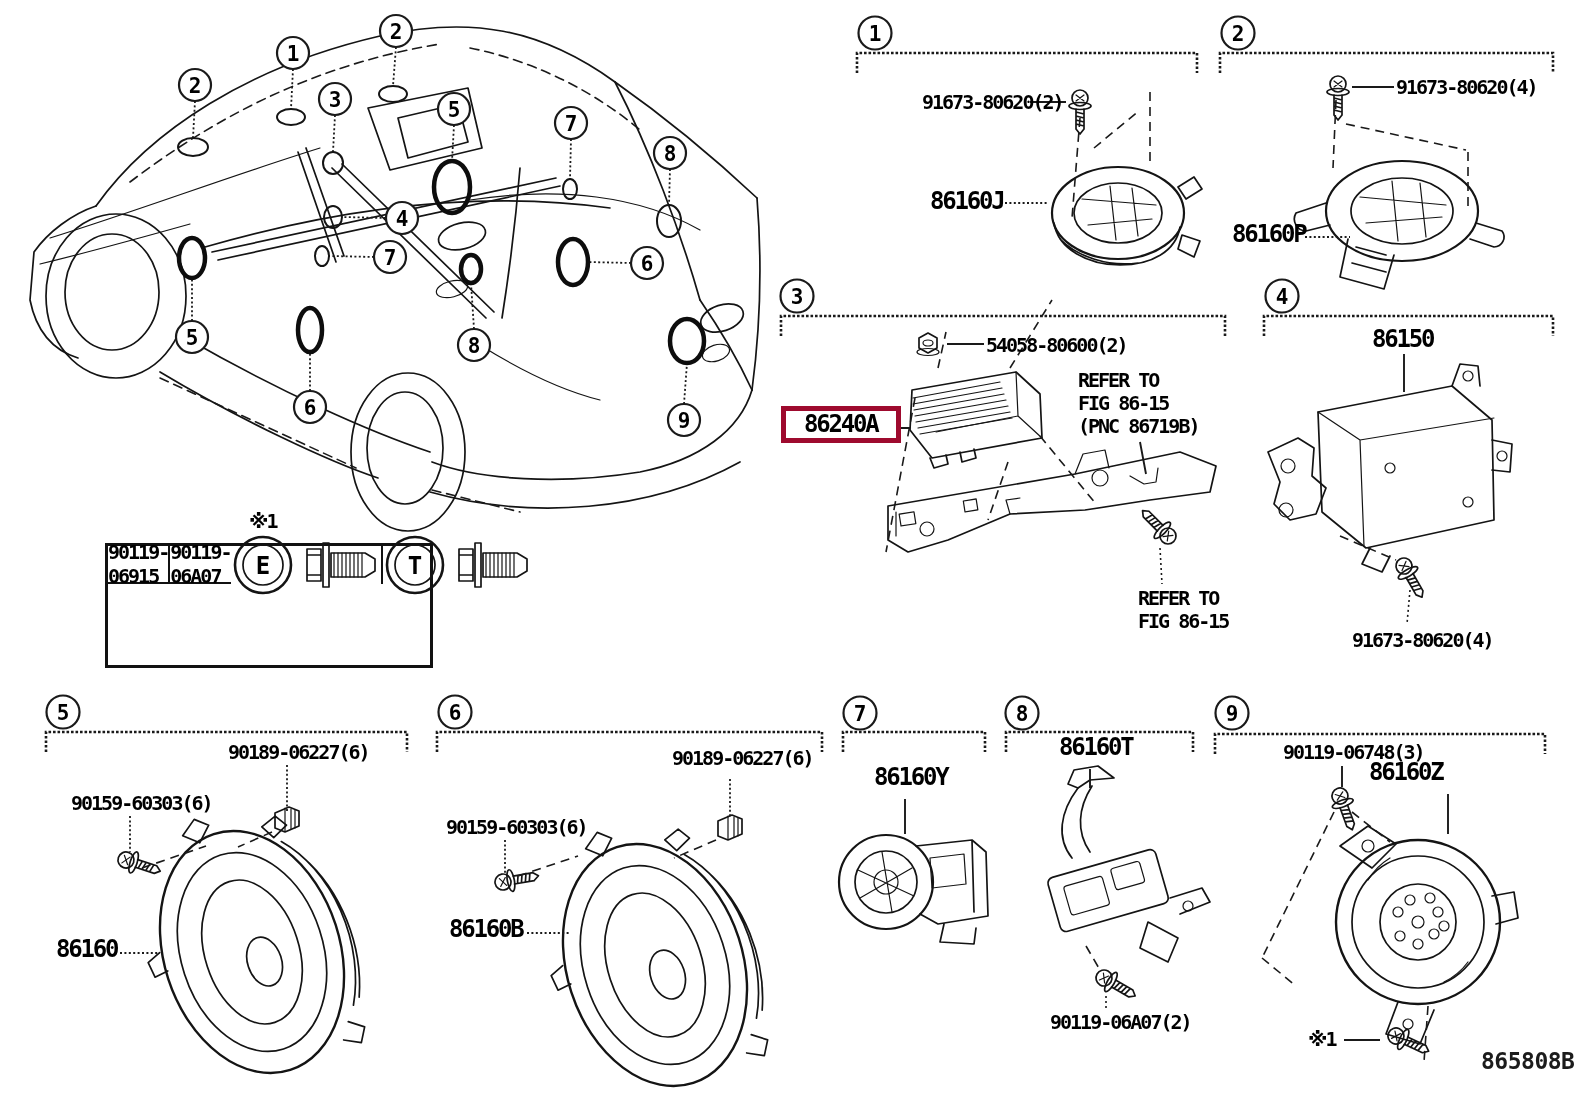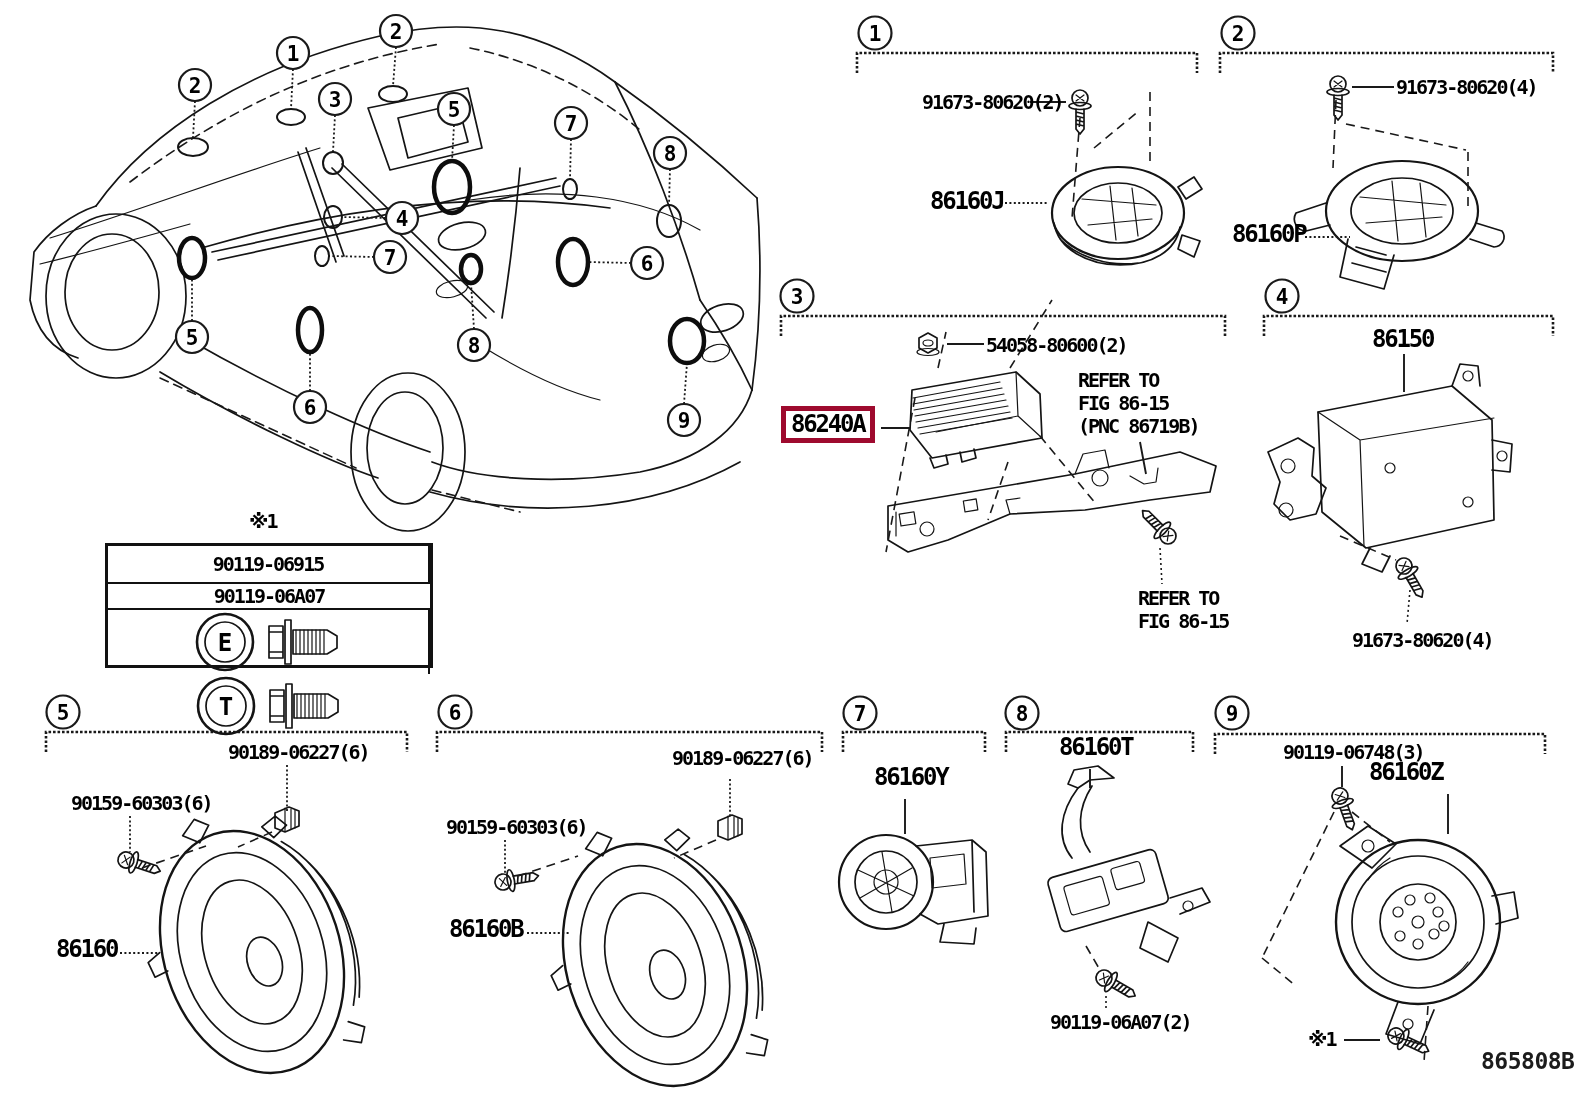--- a/index.html
+++ b/index.html
@@ -13,25 +13,25 @@
   .ctext{fill:#000;font-family:"DejaVu Sans Mono",monospace;font-size:21px;font-weight:bold;text-anchor:middle}
   .ring{fill:none;stroke:#141414;stroke-width:2}
   .ringB{fill:none;stroke:#0d0d0d;stroke-width:4.5}
   .ldr{fill:none;stroke:#1a1a1a;stroke-width:1.9}
   .ldrd{fill:none;stroke:#1a1a1a;stroke-width:1.8;stroke-dasharray:2 2.4}
   .dsh{fill:none;stroke:#1a1a1a;stroke-width:1.6;stroke-dasharray:9 6}
   .dot{fill:none;stroke:#1a1a1a;stroke-width:1.6;stroke-dasharray:2 3}
   .pn{position:absolute;font-weight:bold;font-size:20px;letter-spacing:-2px;line-height:23px;
       white-space:pre-line;color:#000}
   .pnc{font-size:24px;letter-spacing:-2.2px;line-height:27px}
-  .boxed{border:5px solid #9e0a2e;padding:0px 5px;background:#fff}
+  .boxed{border:5px solid #9e0a2e;padding:0px 18px;background:#fff}
   .figcode{font-weight:bold;font-size:23px;letter-spacing:-0.5px;color:#1c1c1c}
   
   #ftable{position:absolute;left:105px;top:543px;width:328px;height:125px;border:3px solid #111;
-          box-sizing:border-box;display:grid;grid-template-columns:1fr;grid-template-rows:38px 1fr;background:#fff}
+          box-sizing:border-box;display:grid;grid-template-columns:1fr 1fr 1fr 1fr;grid-template-rows:38px 1fr;background:#fff}
   .fth{border-bottom:2.5px solid #111;display:flex;align-items:center;justify-content:center;
        font-weight:bold;font-size:20px;letter-spacing:-2px}
   .fth.c1, .ftc.c1{border-right:2.5px solid #111}
   .ftc{display:flex;align-items:center;justify-content:center;gap:8px}
 </style>
 </head>
 <body>
 
 <div id="stage">
 

